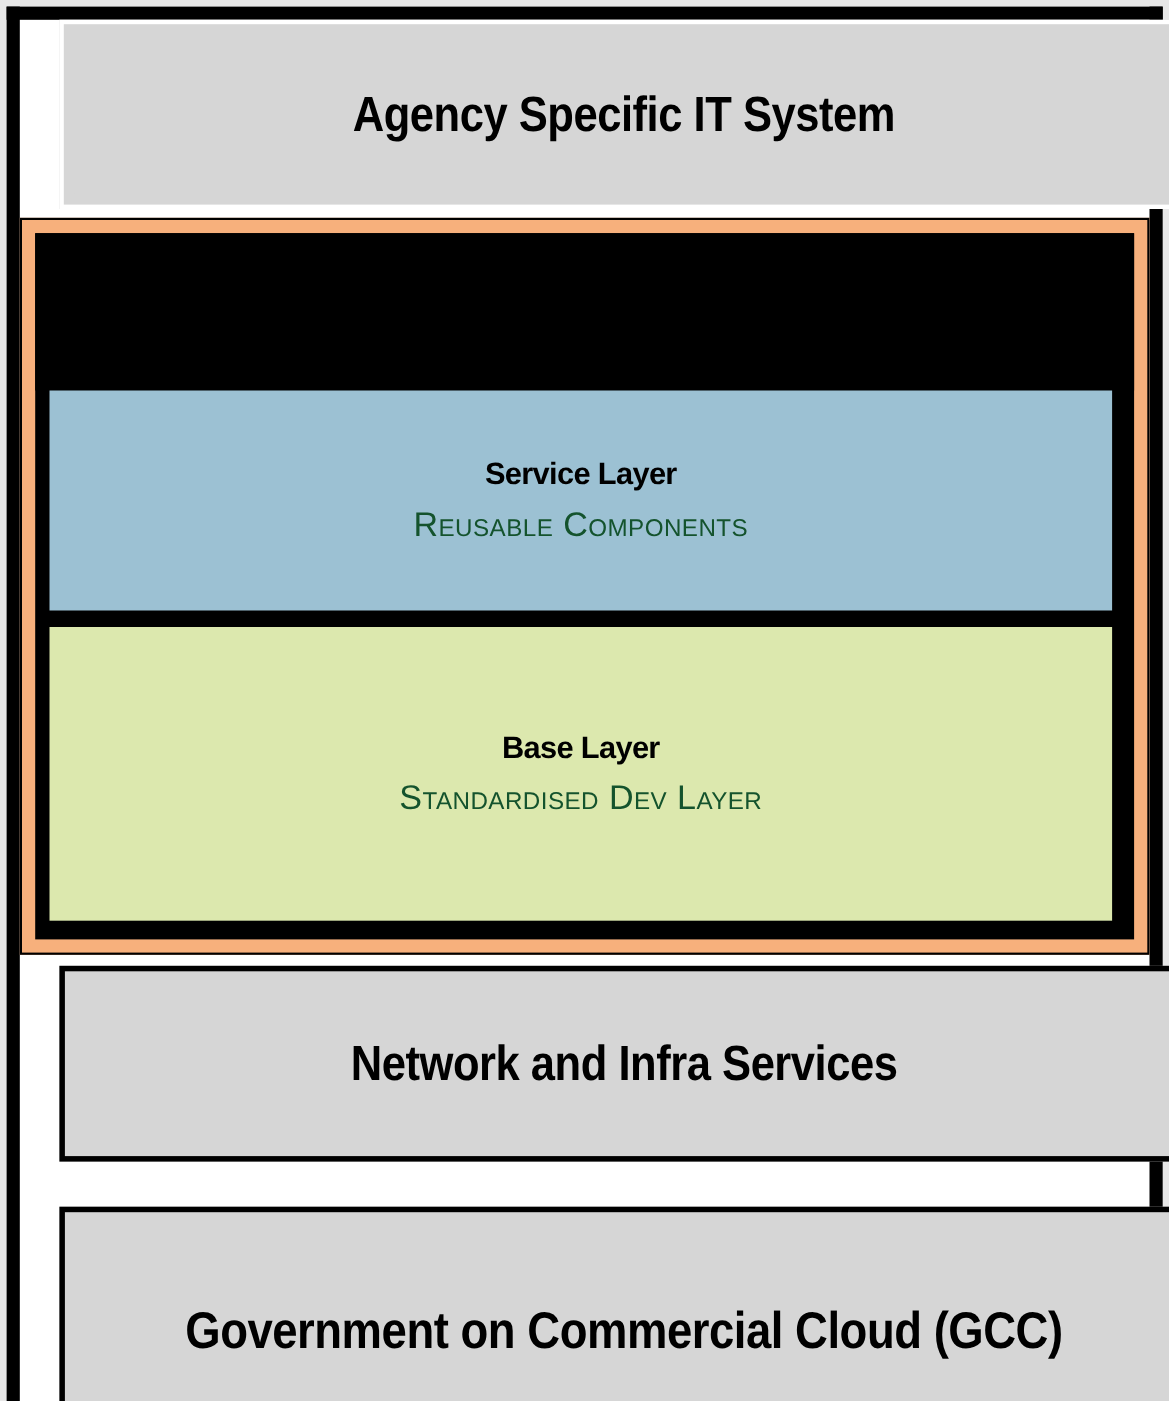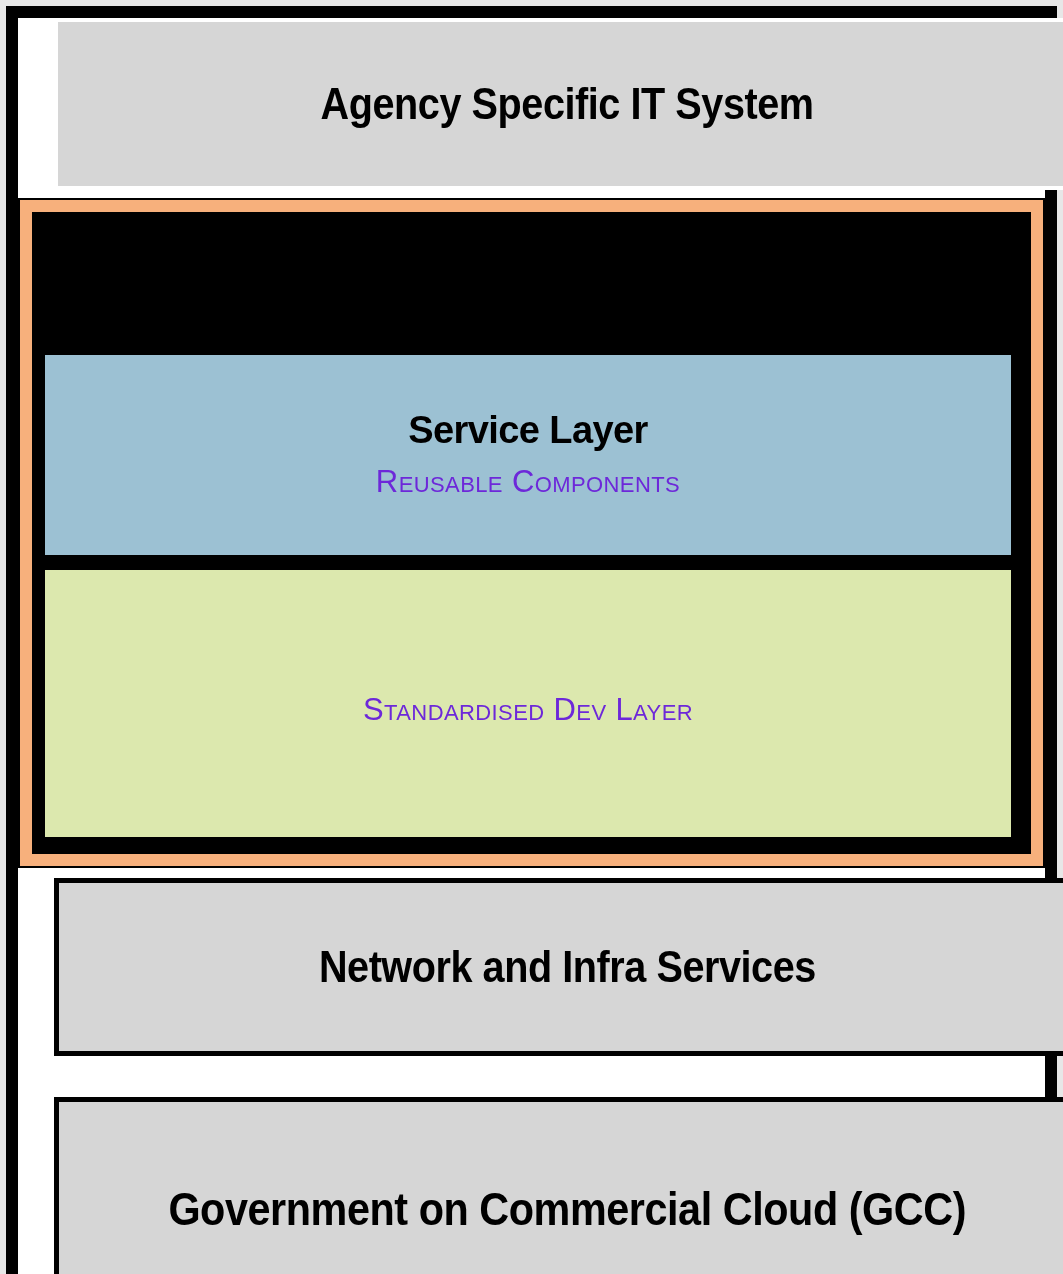--- a/index.html
+++ b/index.html
@@ -48,21 +48,21 @@
   
   .box-title {
     font-weight: bold;
     color: #000000;
     text-align: center;
     line-height: 1.05;
     letter-spacing: -0.5px;
     white-space: nowrap;
   }
   .box-sub {
-    color: #6d28d9;
+    color: #14532d;
     text-align: center;
     line-height: 1.1;
     font-variant: small-caps;
     letter-spacing: 0.4px;
     white-space: nowrap;
   }
 
   
   .grey-layer {
     position: absolute;
@@ -164,21 +164,21 @@
     height: 200px;
     background: #9cc1d3;
   }
   #layer-base {
     top: 358px;
     height: 267px;
     background: #dce8ae;
   }
 
   .platform-layer .box-title {
-    font-size: 38px;
+    font-size: 28px;
     letter-spacing: -0.6px;
   }
   .platform-layer .box-sub {
     font-size: 31px;
     margin-top: 14px;
   }
 </style>
 </head>
 <body>
 
@@ -198,20 +198,21 @@
       <div id="platform-inner">
 
         <div id="masked-band"></div>
 
         <div id="layer-service" class="platform-layer">
           <div class="box-title">Service Layer</div>
           <div class="box-sub">Reusable Components</div>
         </div>
 
         <div id="layer-base" class="platform-layer">
+          <div class="box-title">Base Layer</div>
           <div class="box-sub">Standardised Dev Layer</div>
         </div>
 
       </div>
     </div>
 
     <div id="layer-network" class="grey-layer">
       <div class="box-title">Network and Infra Services</div>
     </div>
 

